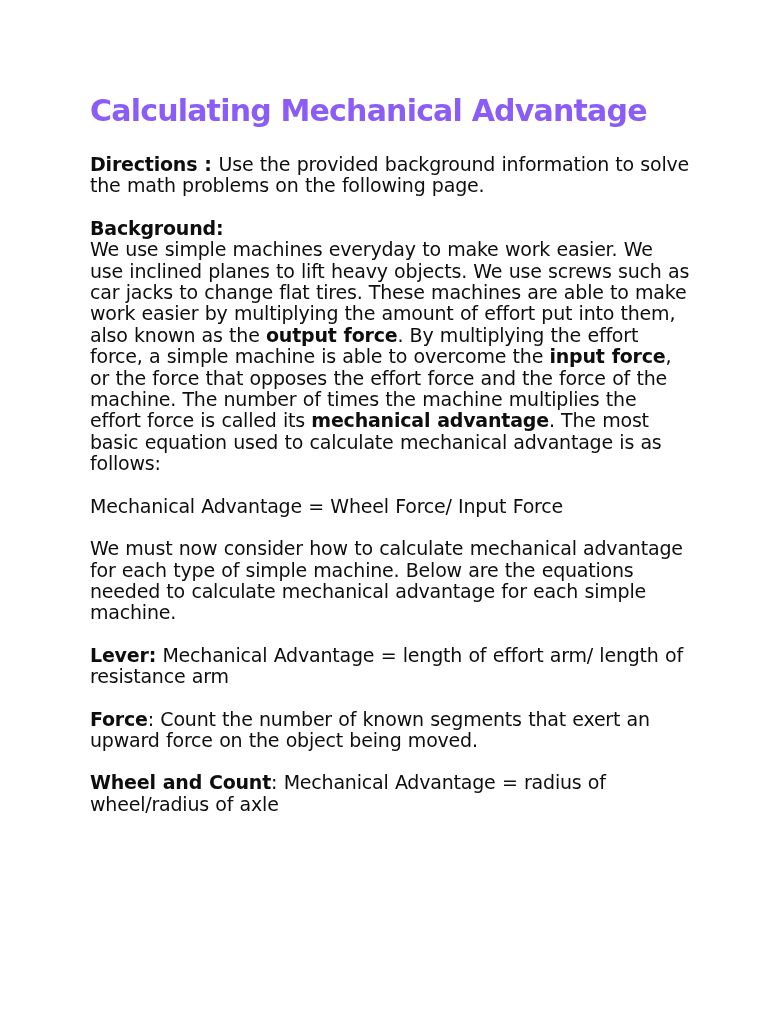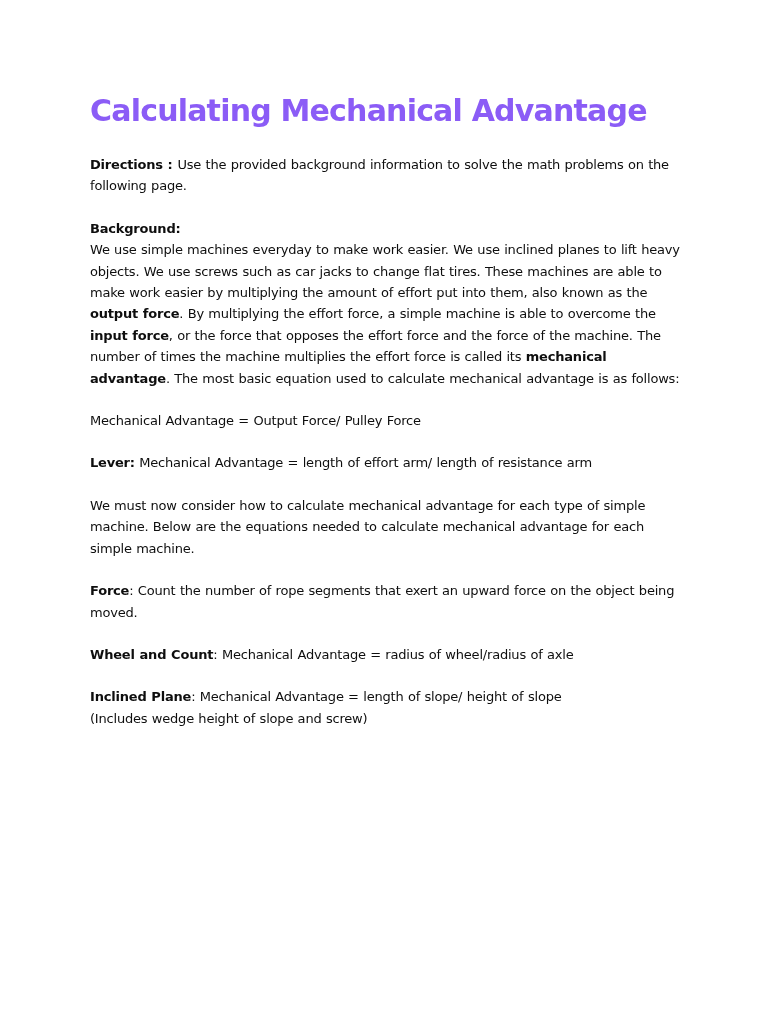--- a/index.html
+++ b/index.html
@@ -21,43 +21,42 @@
   }
   .doc-title {
     font-size: 30px;
     font-weight: bold;
     letter-spacing: -0.8px;
     margin: 0 0 26px 0;
     color: #8b5cf6;
     white-space: nowrap;
   }
   .para {
-    font-size: 13px;
+    font-size: 19px;
     line-height: 21.4px;
     margin: 0 0 21px 0;
     max-width: 602px;
     letter-spacing: -0.2px;
     word-spacing: 0.5px;
   }
   .para strong { font-weight: bold; }
 </style>
 </head>
 <body>
 
 <div class="page">
   <h1 class="doc-title">Calculating Mechanical Advantage</h1>
 
   <p class="para"><strong>Directions : </strong><span>Use the provided background information to solve the math problems on the following page.</span></p>
 
   <p class="para"><strong>Background:</strong><br><span>We use simple machines everyday to make work easier. We use inclined planes to lift heavy objects. We use screws such as car jacks to change flat tires. These machines are able to make work easier by multiplying the amount of effort put into them, also known as the </span><strong>output force</strong><span>. By multiplying the effort force, a simple machine is able to overcome the </span><strong>input force</strong><span>, or the force that opposes the effort force and the force of the machine. The number of times the machine multiplies the effort force is called its </span><strong>mechanical advantage</strong><span>. The most basic equation used to calculate mechanical advantage is as follows:</span></p>
 
-  <p class="para"><span>Mechanical Advantage = Output Force/ Pulley Force</span></p>
+  <p class="para"><span>Mechanical Advantage = Wheel Force/ Input Force</span></p>
+
+  <p class="para"><span>We must now consider how to calculate mechanical advantage for each type of simple machine. Below are the equations needed to calculate mechanical advantage for each simple machine.</span></p>
 
   <p class="para"><strong>Lever:</strong><span> Mechanical Advantage = length of effort arm/ length of resistance arm</span></p>
 
-  <p class="para"><span>We must now consider how to calculate mechanical advantage for each type of simple machine. Below are the equations needed to calculate mechanical advantage for each simple machine.</span></p>
-
-  <p class="para"><strong>Force</strong><span>: Count the number of rope segments that exert an upward force on the object being moved.</span></p>
+  <p class="para"><strong>Force</strong><span>: Count the number of known segments that exert an upward force on the object being moved.</span></p>
 
   <p class="para"><strong>Wheel and Count</strong><span>: Mechanical Advantage = radius of wheel/radius of axle</span></p>
 
-  <p class="para"><strong>Inclined Plane</strong><span>: Mechanical Advantage = length of slope/ height of slope</span><br><span>(Includes wedge height of slope and screw)</span></p>
 </div>
 
 </body></html>

